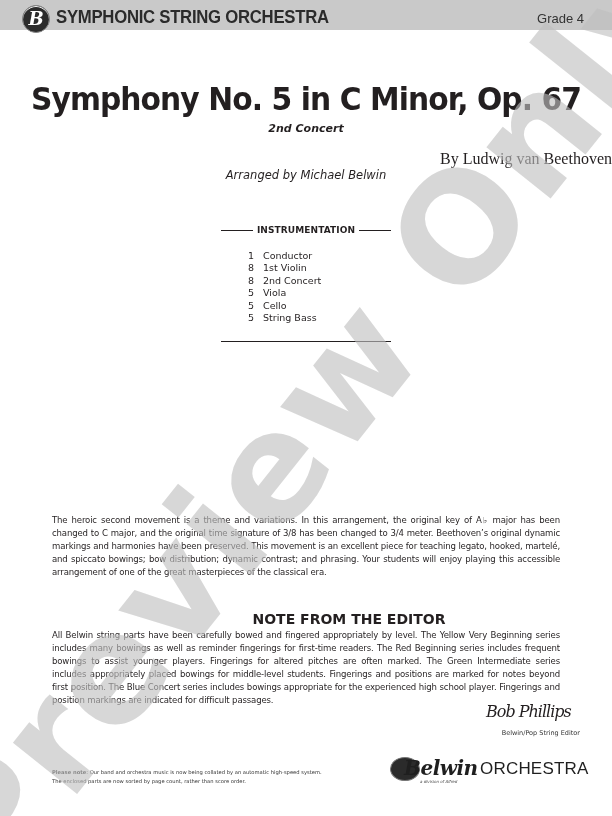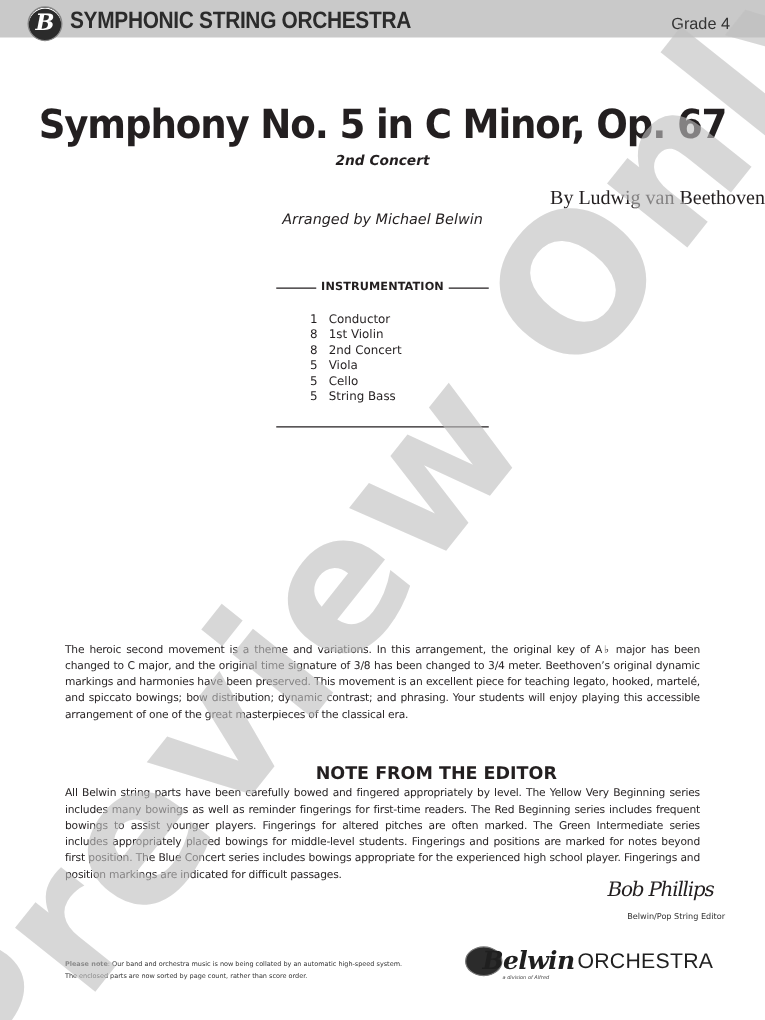--- a/index.html
+++ b/index.html
@@ -86,21 +86,21 @@
   .sig-title {
     position: absolute; right: 32px; top: 729px;
     font-family: "DejaVu Sans", sans-serif; font-size: 6.5px; color: #333;
   }
   .footer-note {
     position: absolute; left: 52px; top: 768px;
     font-family: "DejaVu Sans", sans-serif; font-size: 5.2px; line-height: 9px; color: #333;
   }
   .footer-note b { font-weight: bold; }
   .belwin-logo {
-    position: absolute; left: 372px; top: 754px; width: 180px; height: 34px;
+    position: absolute; left: 390px; top: 754px; width: 180px; height: 34px;
   }
   .belwin-circle {
     position: absolute; left: 0; top: 3px; width: 28px; height: 22px; border-radius: 50%;
     background: #2b2b2b; border: 1px solid #777;
   }
   .belwin-script {
     position: absolute; left: 14px; top: 2px; font-family: "DejaVu Serif", serif;
     font-style: italic; font-weight: bold; font-size: 20px; color: #1f1f1f; letter-spacing: -0.5px;
   }
   .belwin-word {

